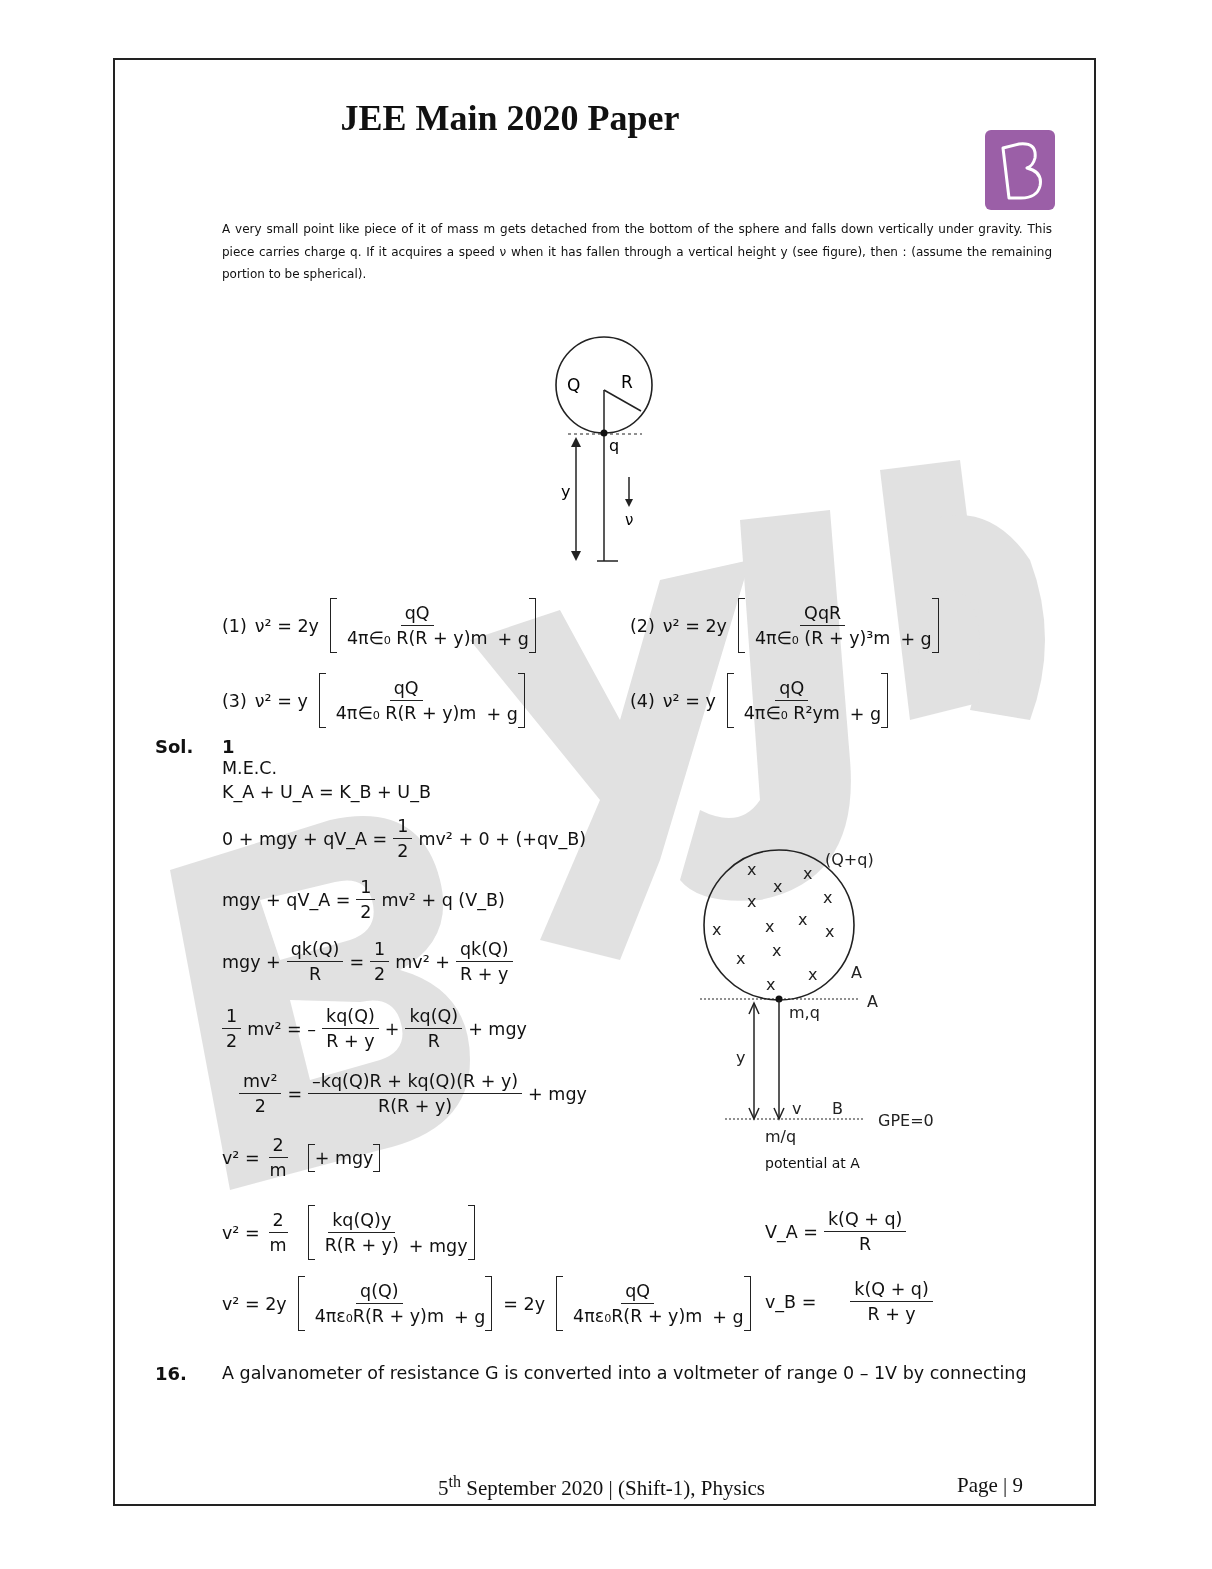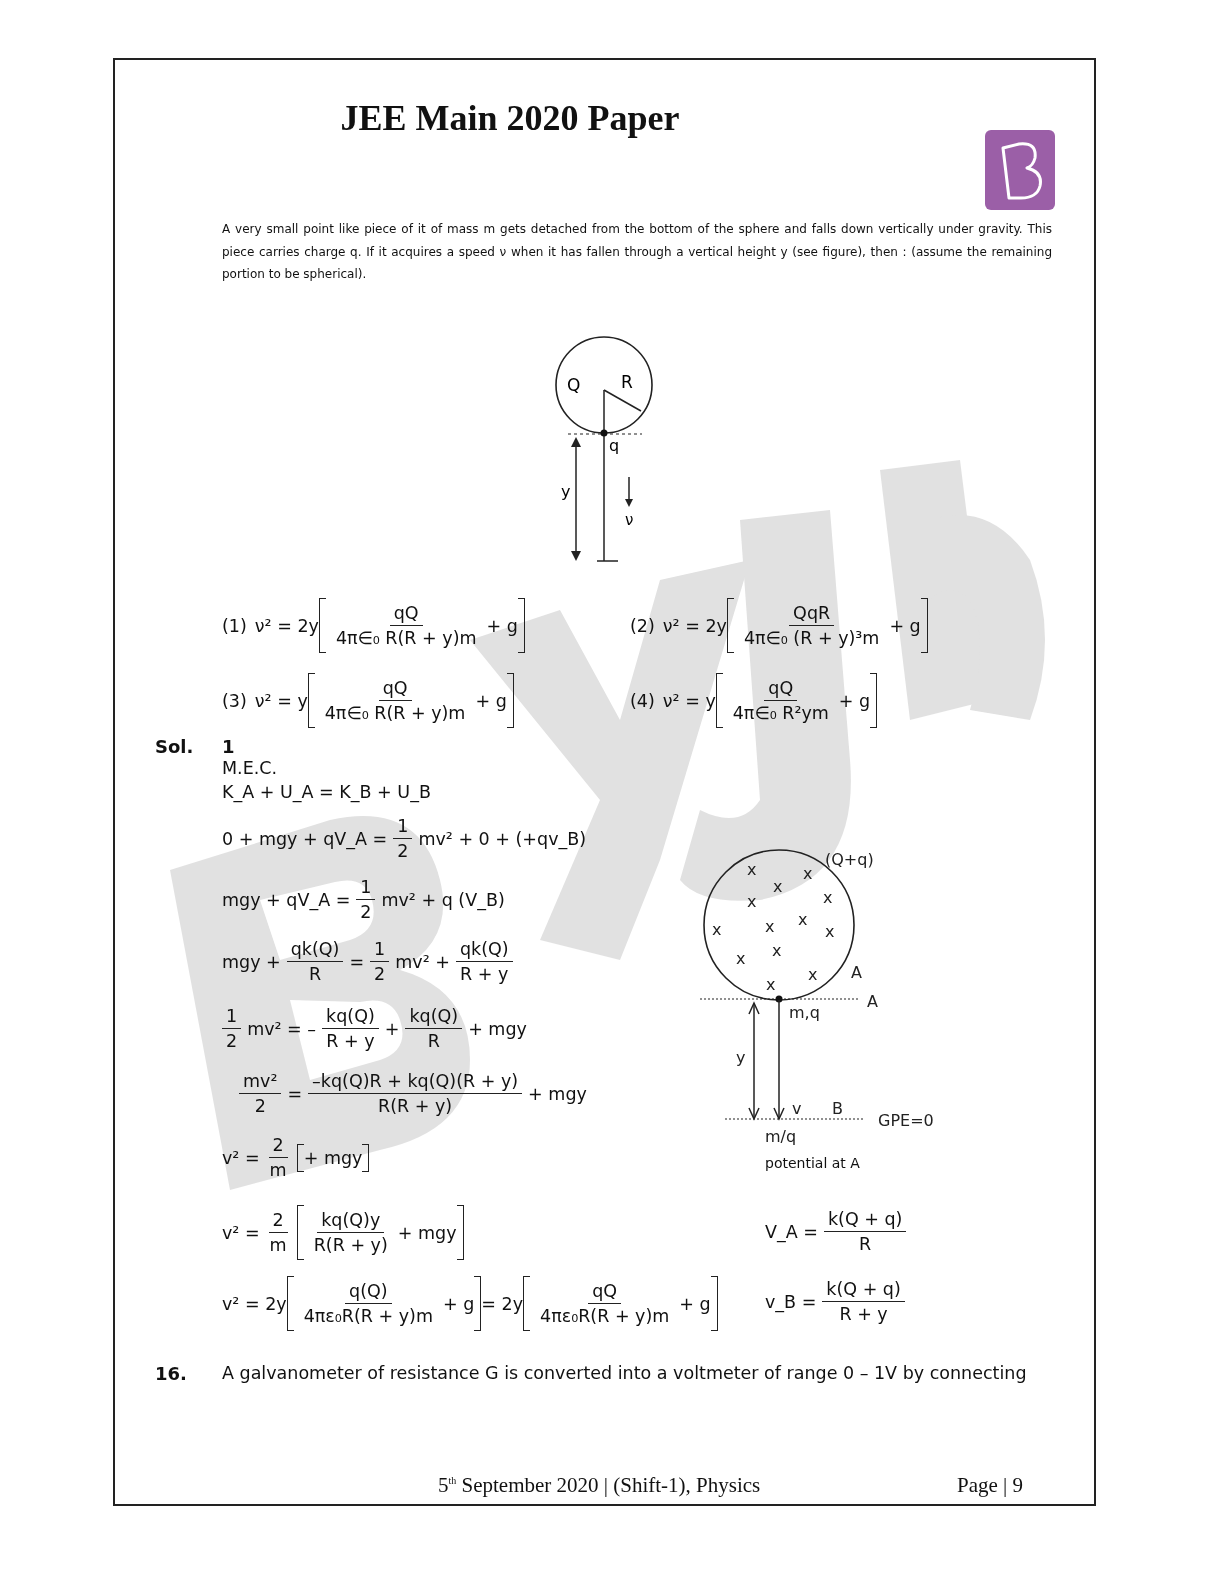--- a/index.html
+++ b/index.html
@@ -7,25 +7,25 @@
   .frame { position: absolute; left: 113px; top: 58px; width: 983px; height: 1448px; border: 2px solid #222; box-sizing: border-box; }
   .watermark { position: absolute; left: 0; top: 0; width: 1212px; height: 1569px; pointer-events: none; }
   .title { position: absolute; left: 0; width: 1020px; top: 97px; text-align: center; font-family: "Liberation Serif", serif; font-weight: bold; font-size: 36px; }
   .logo { position: absolute; left: 985px; top: 130px; width: 70px; height: 80px; background: #9b5fa7; border-radius: 6px; }
   .abs { position: absolute; }
   .q-text { left: 222px; top: 218px; width: 830px; font-size: 12px; line-height: 22.5px; text-align: justify; }
   .eq { position: absolute; font-size: 17.5px; display: flex; align-items: center; white-space: nowrap; }
   .frac { display: inline-flex; flex-direction: column; align-items: center; margin: 0 6px; vertical-align: middle; }
   .frac .num { border-bottom: 1.3px solid #222; padding: 0 4px 1px; line-height: 22px; }
   .frac .den { padding: 1px 4px 0; line-height: 22px; }
-  .brk { display: inline-flex; align-items: center; border-left: 1.5px solid #222; border-right: 1.5px solid #222; padding: 4px 6px; position: relative; margin: 0 0; }
+  .brk { display: inline-flex; align-items: flex-end; border-left: 1.5px solid #222; border-right: 1.5px solid #222; padding: 4px 6px; position: relative; margin: 0 11px; }
   .brk::before, .brk::after { content: ""; position: absolute; top: 0; bottom: 0; width: 6px; border-top: 1.5px solid #222; border-bottom: 1.5px solid #222; }
   .brk::before { left: 0; }
   .brk::after { right: 0; }
-  sub, sup { font-size: 10px; margin-top: 12px; }
+  sub, sup { font-size: 16px; margin-top: 12px; }
   .bold { font-weight: bold; }
   .footer { position: absolute; top: 1473px; font-family: "Liberation Serif", serif; font-size: 21px; }
   .sp { display: inline-block; width: 8px; }
 </style>
 </head>
 <body>
 
 <svg class="watermark" viewBox="0 0 1212 1569">
   <g fill="#dcdcdc" opacity="0.85">
     <path d="M170 870 L330 820 Q420 800 440 880 Q455 940 400 970 Q470 990 470 1060 Q470 1130 380 1150 L230 1190 Z M260 900 L280 960 L350 940 Q380 930 372 900 Q365 875 335 882 Z M290 1000 L310 1080 L380 1060 Q410 1050 400 1020 Q392 995 360 1002 Z"></path>
@@ -264,21 +264,21 @@
 
 <div class="abs" style="left:765px;top:1155px;font-size:14px;">potential at A</div>
 
 <div class="eq" style="left:765px;top:1208px;">
   <span>V_A =</span>
   <span class="frac">
       <span class="num">k(Q + q)</span>
       <span class="den">R</span>
     </span>
 </div>
-<div class="eq" style="left:765px;top:1278px;">
+<div class="eq" style="left:765px;top:1278px;gap:28px;">
   <span>v_B =</span>
   <span class="frac">
       <span class="num">k(Q + q)</span>
       <span class="den">R + y</span>
     </span>
 </div>
 
 <div class="abs bold" style="left:155px;top:1363px;font-size:18px;">16.</div>
 <div class="abs" style="left:222px;top:1363px;font-size:17.5px;">A galvanometer of resistance G is converted into a voltmeter of range 0 – 1V by connecting</div>
 

